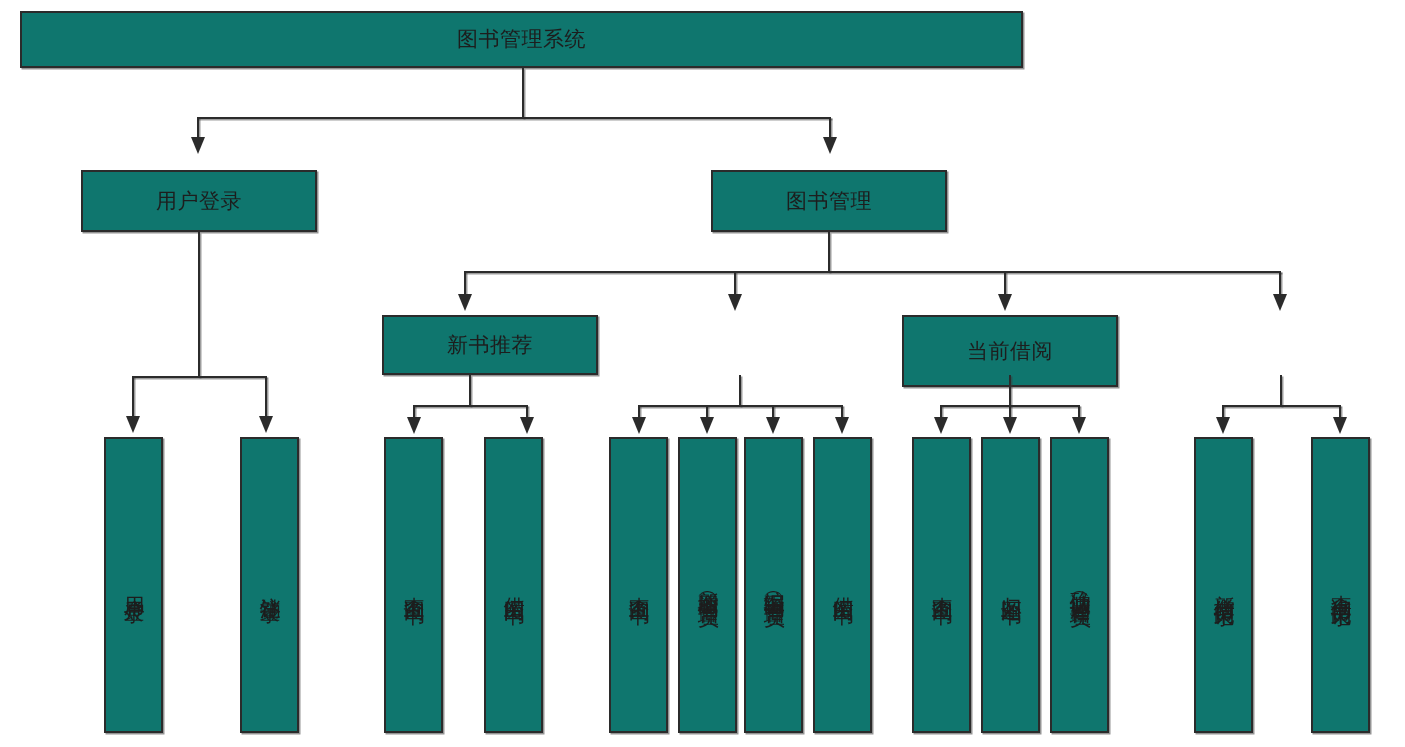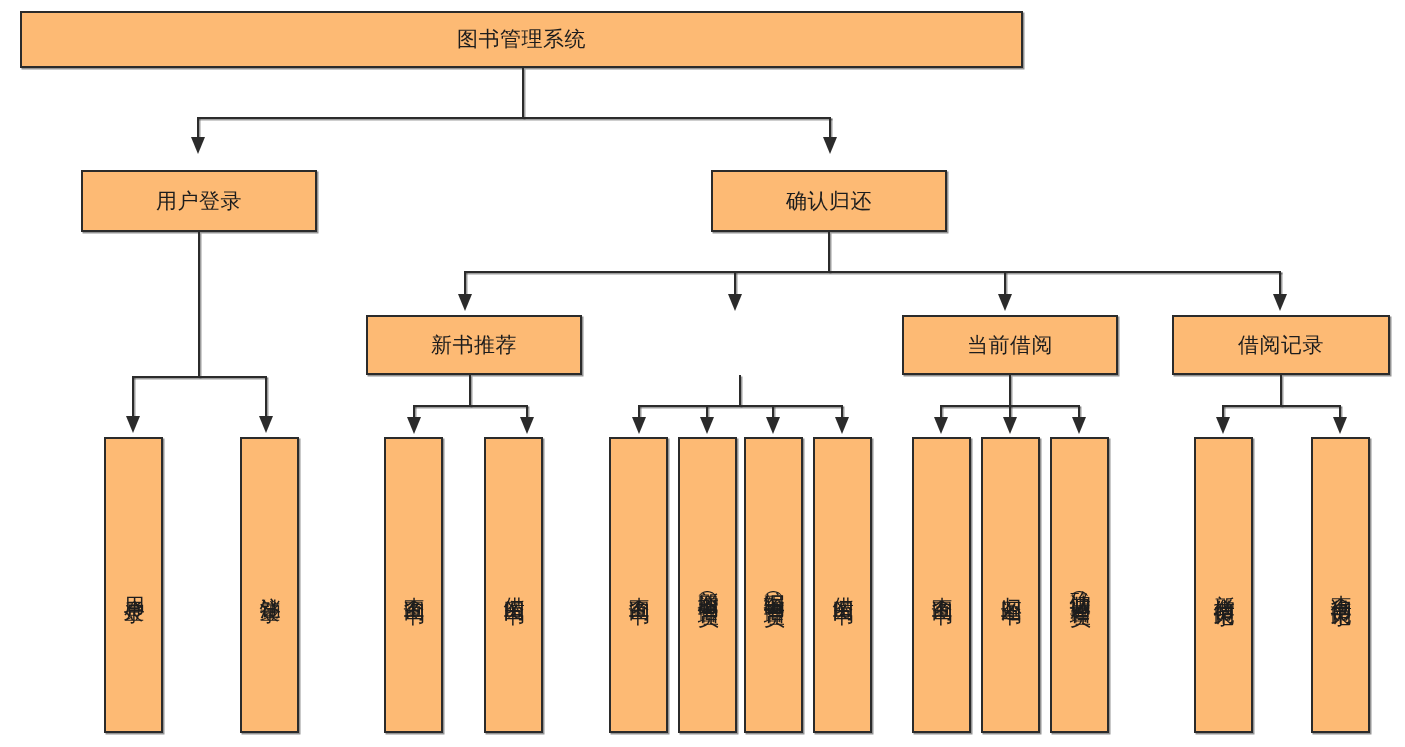--- a/index.html
+++ b/index.html
@@ -12,21 +12,21 @@
     position:relative;
     width:1405px;
     height:747px;
     background:#ffffff;
     overflow:hidden;
   }
   
   .node{
     position:absolute;
     box-sizing:border-box;
-    background:#fdba74;
+    background:#0f766e;
     border:2px solid #2b2b2b;
     box-shadow:1.5px 1.5px 0 0 rgba(60,60,60,.55);
     display:flex;
     align-items:center;
     justify-content:center;
   }
   .node .lbl{
     font-size:21px;
     line-height:1.18;
     letter-spacing:.5px;
@@ -98,49 +98,46 @@
   <div class="ln v sh" style="left:197px;top:117px;width:2px;height:23px;"></div>
   <div class="arrow" style="left:191px;top:137px;"></div>
   <div class="ln v sh" style="left:829px;top:117px;width:2px;height:23px;"></div>
   <div class="arrow" style="left:823px;top:137px;"></div>
 
   <div class="node h" style="left:81px;top:170px;width:236px;height:62px;">
     <span class="lbl">用户登录</span>
   </div>
 
   <div class="node h" style="left:711px;top:170px;width:236px;height:62px;">
-    <span class="lbl">确认归还</span>
+    <span class="lbl">图书管理</span>
   </div>
 
   <div class="ln v sh" style="left:198px;top:232px;width:2px;height:145px;"></div>
   <div class="ln h sh" style="left:132px;top:376px;width:134px;height:2px;"></div>
   <div class="ln v sh" style="left:132px;top:376px;width:2px;height:42px;"></div>
   <div class="arrow" style="left:126px;top:416px;"></div>
   <div class="ln v sh" style="left:265px;top:376px;width:2px;height:42px;"></div>
   <div class="arrow" style="left:259px;top:416px;"></div>
 
   <div class="ln v sh" style="left:828px;top:232px;width:2px;height:40px;"></div>
   <div class="ln h sh" style="left:464px;top:271px;width:817px;height:2px;"></div>
   <div class="ln v sh" style="left:464px;top:271px;width:2px;height:25px;"></div>
   <div class="arrow" style="left:458px;top:294px;"></div>
   <div class="ln v sh" style="left:734px;top:271px;width:2px;height:25px;"></div>
   <div class="arrow" style="left:728px;top:294px;"></div>
   <div class="ln v sh" style="left:1004px;top:271px;width:2px;height:25px;"></div>
   <div class="arrow" style="left:998px;top:294px;"></div>
   <div class="ln v sh" style="left:1279px;top:271px;width:2px;height:25px;"></div>
   <div class="arrow" style="left:1273px;top:294px;"></div>
 
-  <div class="node h" style="left:366px;top:315px;width:216px;height:60px;">
+  <div class="node h" style="left:382px;top:315px;width:216px;height:60px;">
     <span class="lbl">新书推荐</span>
   </div>
-  <div class="node h" style="left:902px;top:315px;width:216px;height:60px;">
+  <div class="node h" style="left:902px;top:315px;width:216px;height:72px;">
     <span class="lbl">当前借阅</span>
-  </div>
-  <div class="node h" style="left:1172px;top:315px;width:218px;height:60px;">
-    <span class="lbl">借阅记录</span>
   </div>
 
   <div class="ln v sh" style="left:469px;top:375px;width:2px;height:31px;"></div>
   <div class="ln h sh" style="left:413px;top:405px;width:114px;height:2px;"></div>
   <div class="ln v sh" style="left:413px;top:405px;width:2px;height:14px;"></div>
   <div class="arrow" style="left:407px;top:417px;"></div>
   <div class="ln v sh" style="left:526px;top:405px;width:2px;height:14px;"></div>
   <div class="arrow" style="left:520px;top:417px;"></div>
 
   <div class="ln v sh" style="left:739px;top:375px;width:2px;height:31px;"></div>

